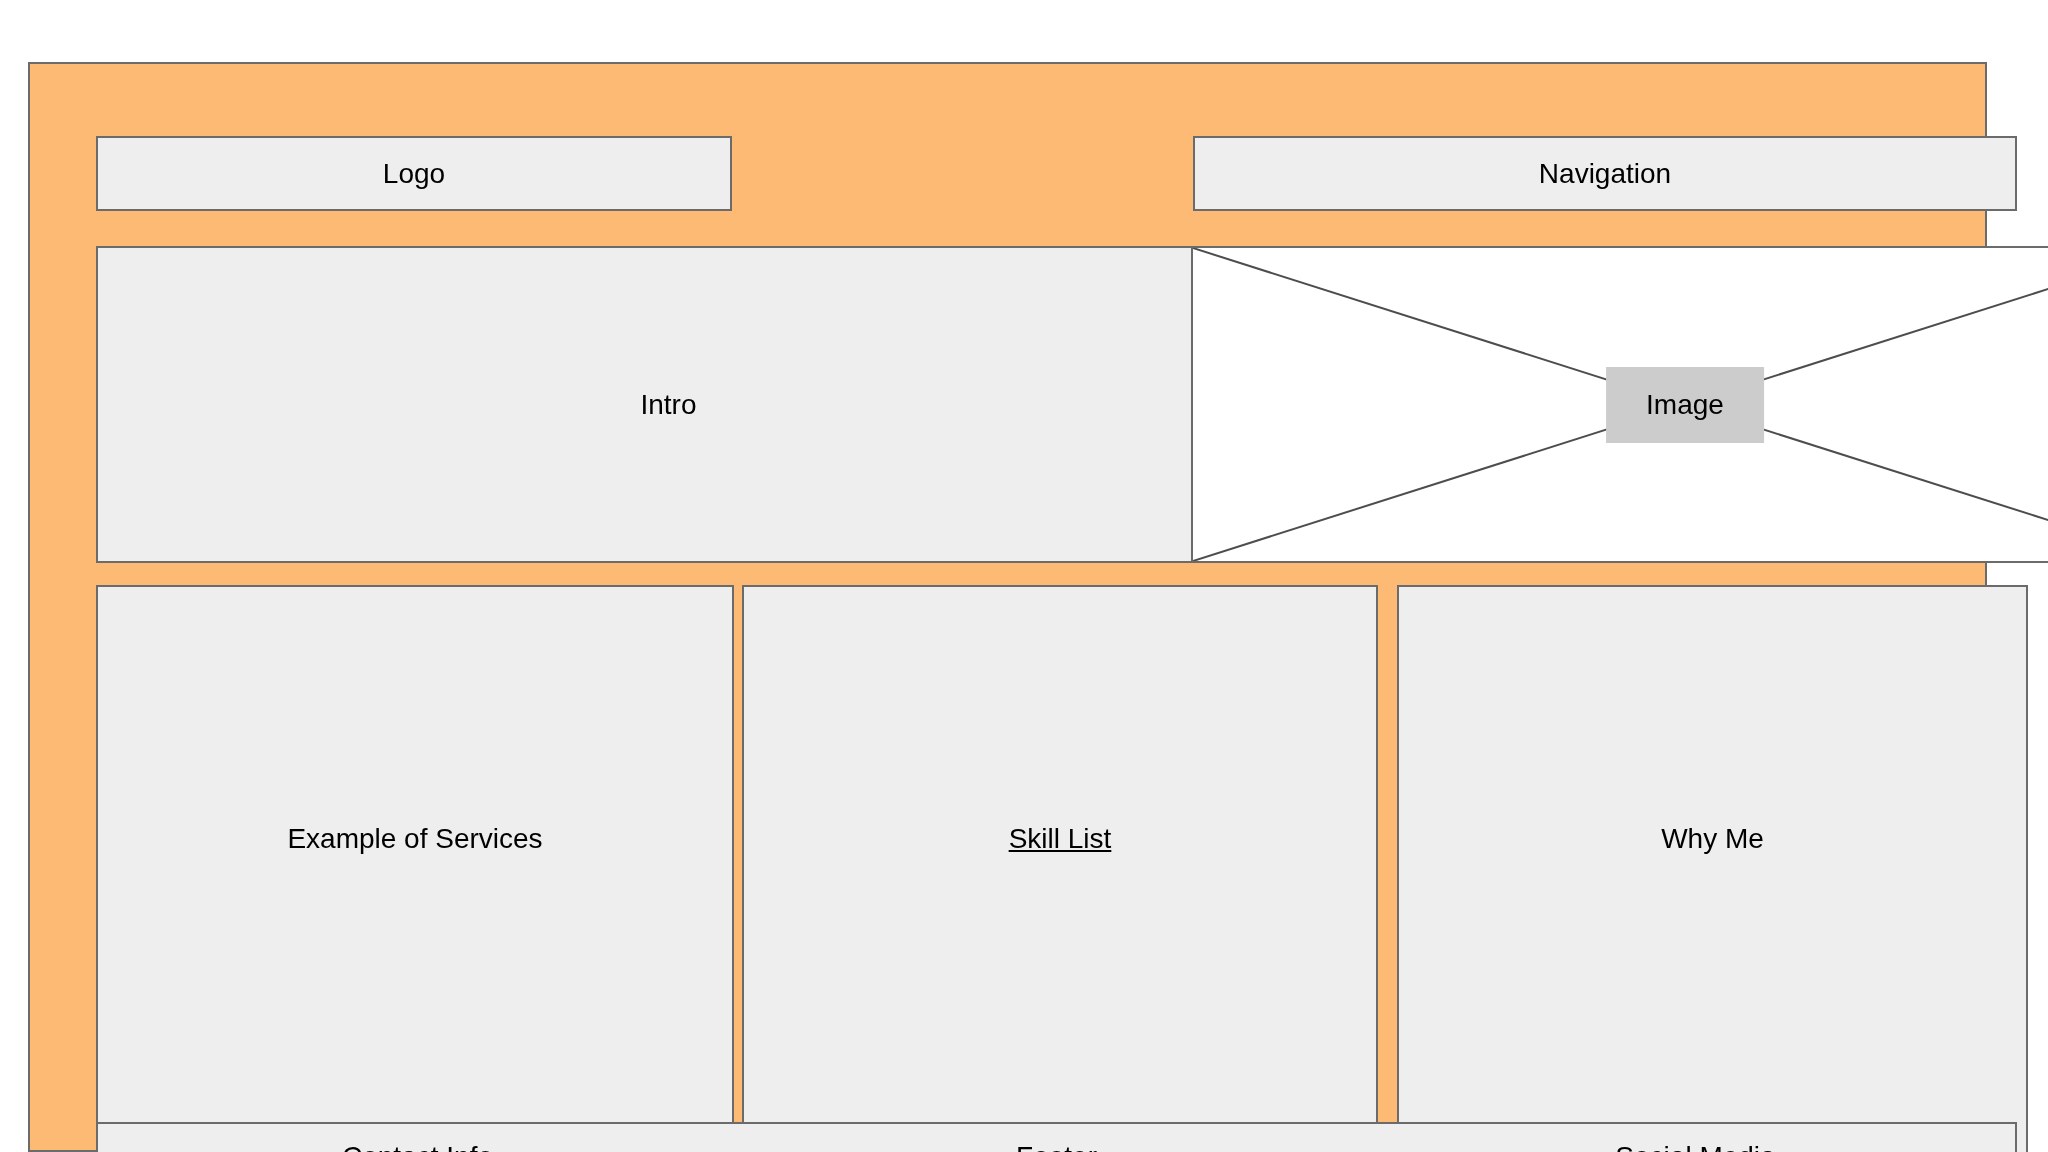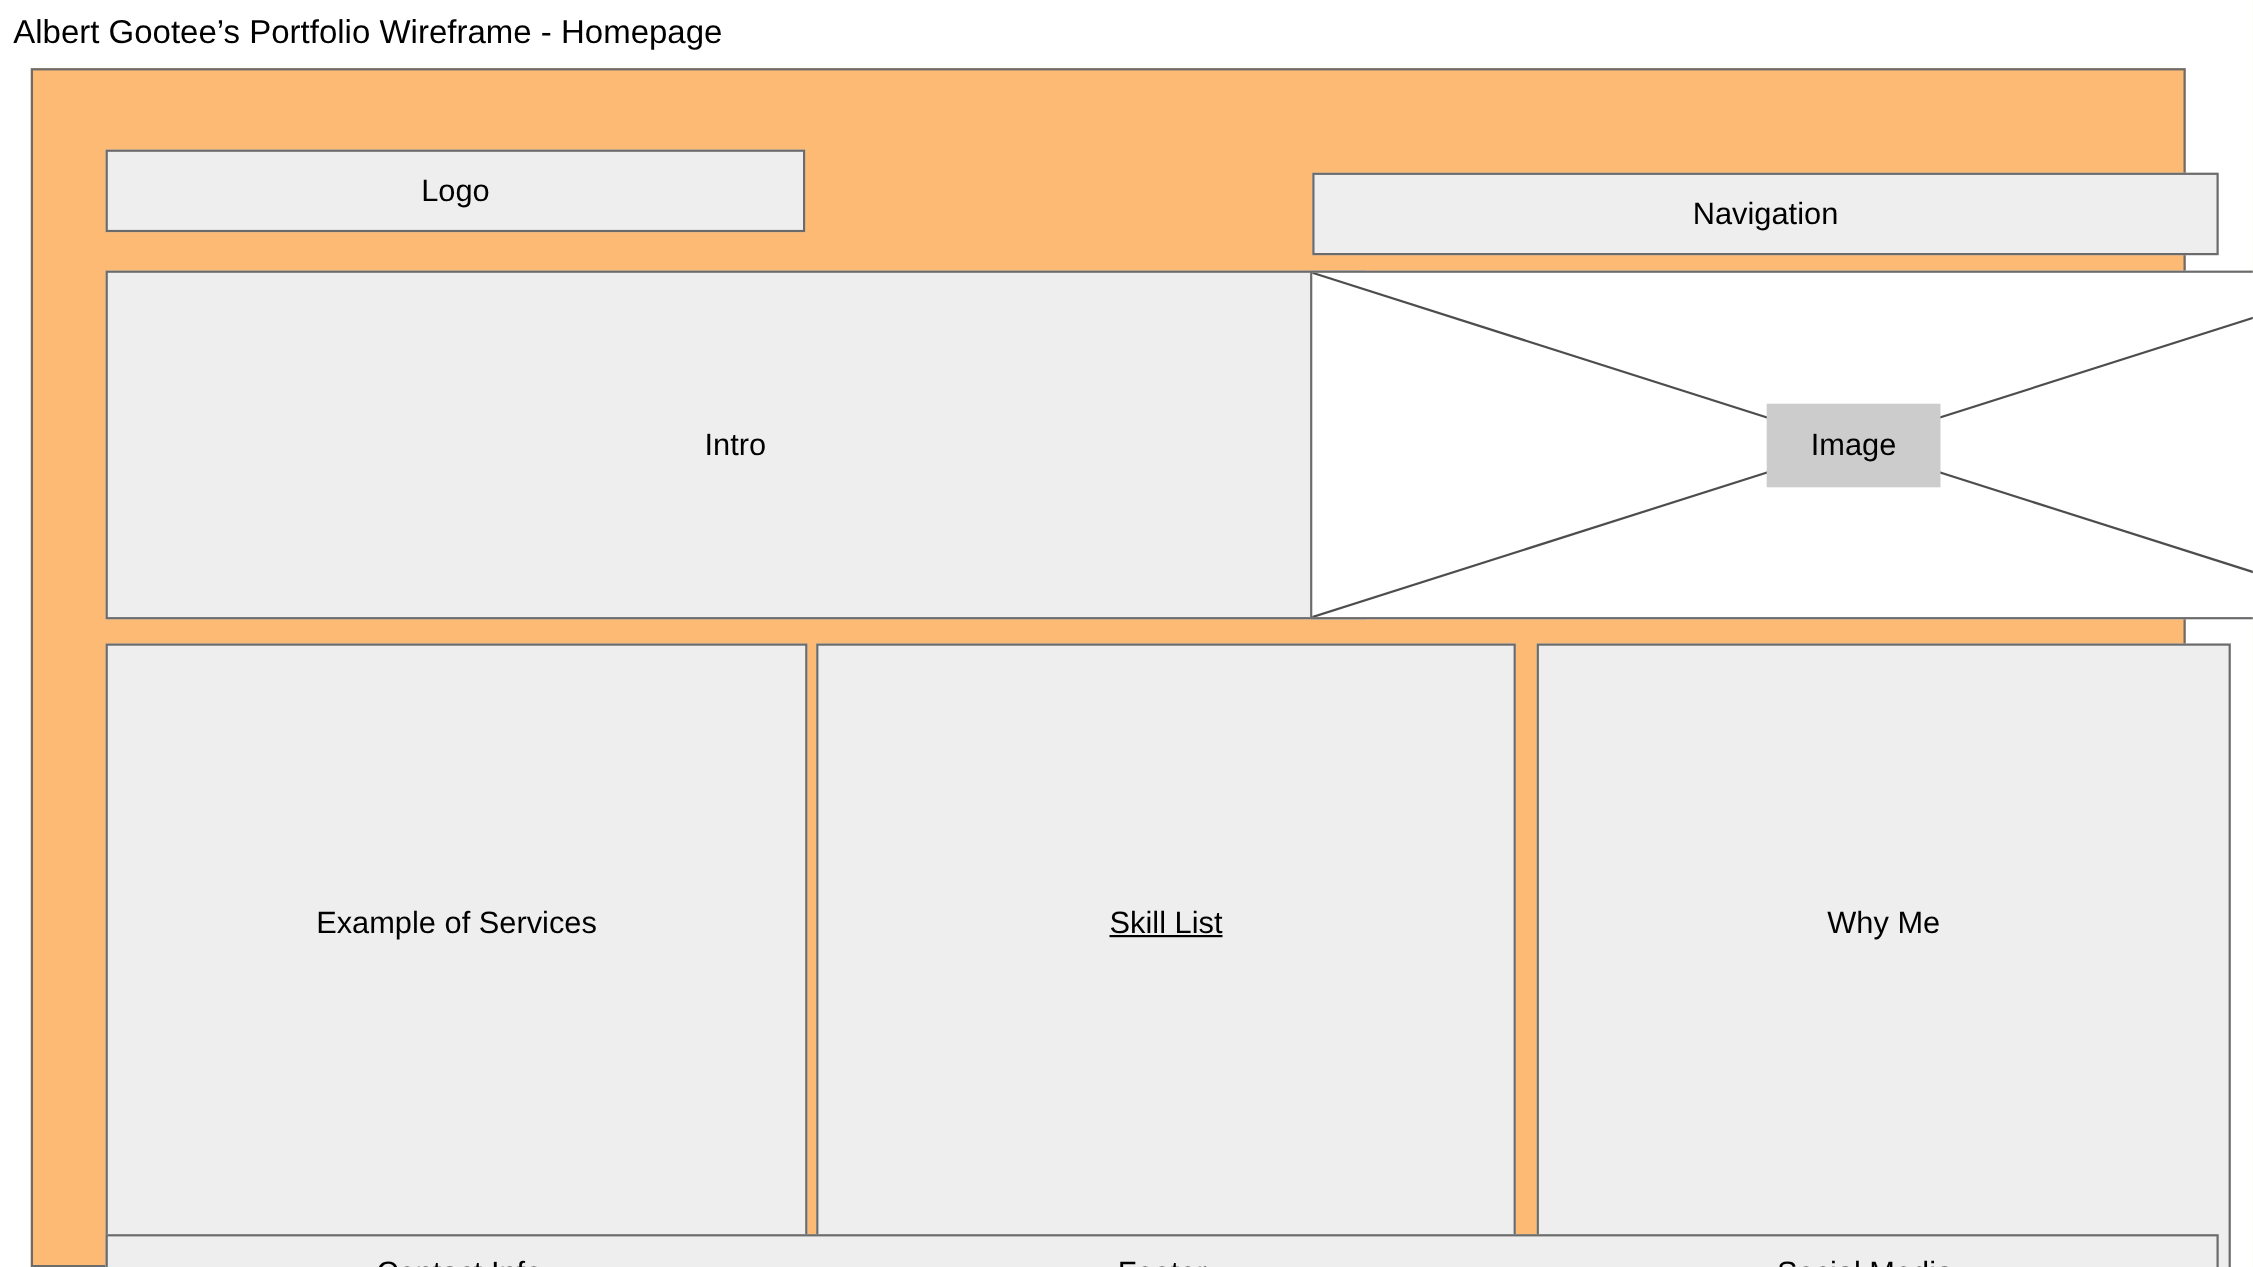--- a/index.html
+++ b/index.html
@@ -70,21 +70,20 @@
     left: 66px;
     top: 72px;
     width: 636px;
     height: 75px;
   }
   .nav-block {
     left: 1163px;
     top: 72px;
     width: 824px;
     height: 75px;
-    margin-top: 21px;
   }
 
   
   .intro-block {
     left: 66px;
     top: 182px;
     width: 1145px;
     height: 317px;
   }
 
@@ -151,21 +150,20 @@
     line-height: 32px;
     color: #000000;
     white-space: nowrap;
   }
 </style>
 </head>
 <body>
 
 <div id="canvas">
 
-  <div class="page-title">Albert Gootee’s Portfolio Wireframe - Homepage</div>
 
   <div class="wire-frame">
 
     <div class="block logo-block">
       <span class="block-label">Logo</span>
     </div>
 
     <div class="block nav-block">
       <span class="block-label">Navigation</span>
     </div>

